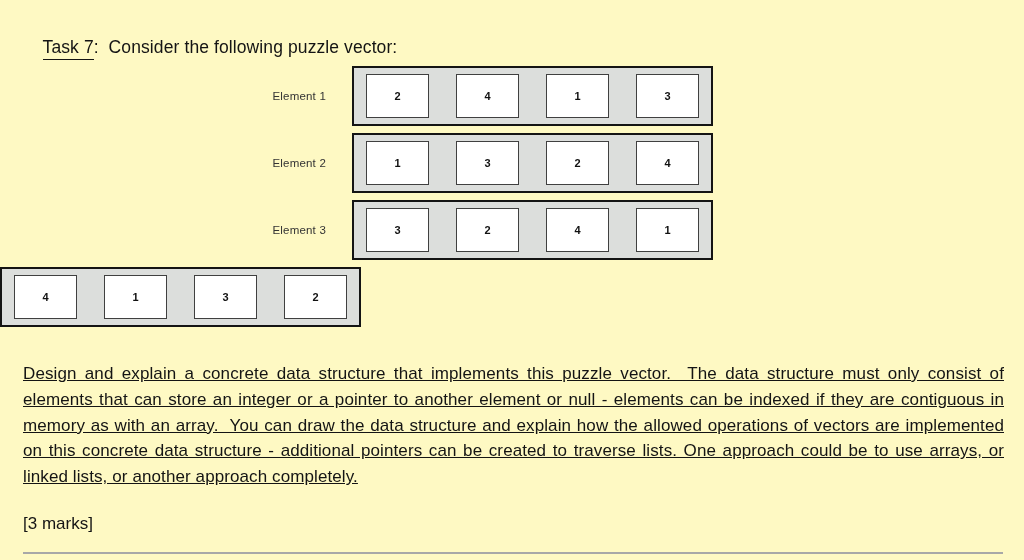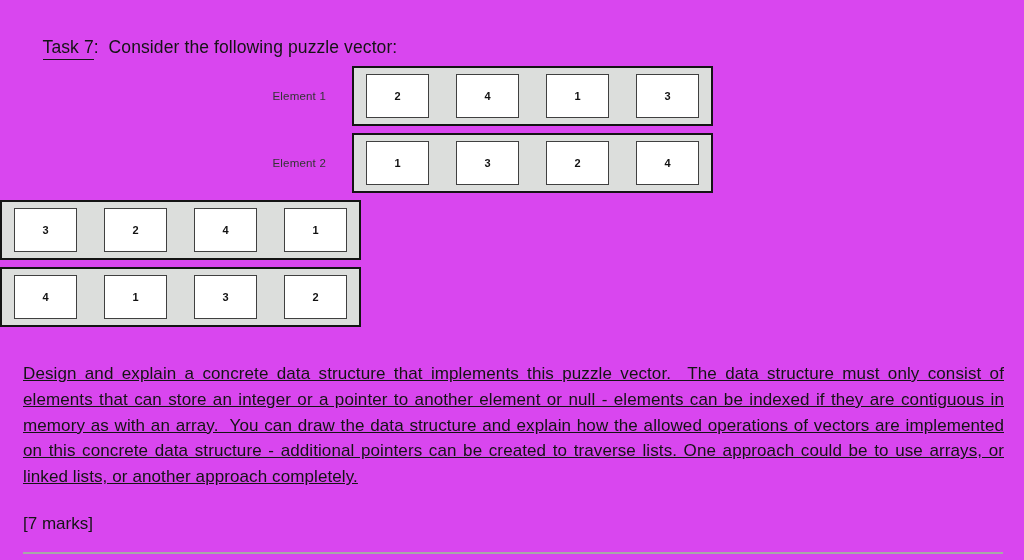--- a/index.html
+++ b/index.html
@@ -4,21 +4,21 @@
 <style>
   html, body {
     margin: 0;
     padding: 0;
     background: #ffffff;
   }
   .page {
     position: relative;
     width: 1024px;
     height: 560px;
-    background: #d946ef;
+    background: #fef9c3;
     font-family: "Liberation Sans", "DejaVu Sans", sans-serif;
     color: #111111;
     overflow: hidden;
   }
 
   
   .title {
     position: absolute;
     left: 23px;
     top: 16px;
@@ -131,36 +131,37 @@
       <div class="diag-row">
         <div class="diag-label">Element 2</div>
         <div class="diag-box" style="background: rgb(220, 222, 220); border-color: rgb(20, 20, 20);">
           <div class="diag-cell" style="background: rgb(255, 255, 255); border-color: rgb(64, 64, 64);">1</div>
           <div class="diag-cell" style="background: rgb(255, 255, 255); border-color: rgb(64, 64, 64);">3</div>
           <div class="diag-cell" style="background: rgb(255, 255, 255); border-color: rgb(64, 64, 64);">2</div>
           <div class="diag-cell" style="background: rgb(255, 255, 255); border-color: rgb(64, 64, 64);">4</div>
         </div>
       </div>
       <div class="diag-row">
+        <div class="diag-label">Element 3</div>
         <div class="diag-box" style="background: rgb(220, 222, 220); border-color: rgb(20, 20, 20);">
           <div class="diag-cell" style="background: rgb(255, 255, 255); border-color: rgb(64, 64, 64);">3</div>
           <div class="diag-cell" style="background: rgb(255, 255, 255); border-color: rgb(64, 64, 64);">2</div>
           <div class="diag-cell" style="background: rgb(255, 255, 255); border-color: rgb(64, 64, 64);">4</div>
           <div class="diag-cell" style="background: rgb(255, 255, 255); border-color: rgb(64, 64, 64);">1</div>
         </div>
       </div>
       <div class="diag-row">
         <div class="diag-box" style="background: rgb(220, 222, 220); border-color: rgb(20, 20, 20);">
           <div class="diag-cell" style="background: rgb(255, 255, 255); border-color: rgb(64, 64, 64);">4</div>
           <div class="diag-cell" style="background: rgb(255, 255, 255); border-color: rgb(64, 64, 64);">1</div>
           <div class="diag-cell" style="background: rgb(255, 255, 255); border-color: rgb(64, 64, 64);">3</div>
           <div class="diag-cell" style="background: rgb(255, 255, 255); border-color: rgb(64, 64, 64);">2</div>
         </div>
       </div>
     </div>
 
   <div class="body-text">Design and explain a concrete data structure that implements this puzzle vector.&nbsp; The data structure must only consist of elements that can store an integer or a pointer to another element or null - elements can be indexed if they are contiguous in memory as with an array.&nbsp; You can draw the data structure and explain how the allowed operations of vectors are implemented on this concrete data structure - additional pointers can be created to traverse lists. One approach could be to use arrays, or linked lists, or another approach completely.</div>
 
-  <div class="marks">[7 marks]</div>
+  <div class="marks">[3 marks]</div>
 
   <div class="bottom-rule"></div>
 
 </div>
 
 </body></html>

